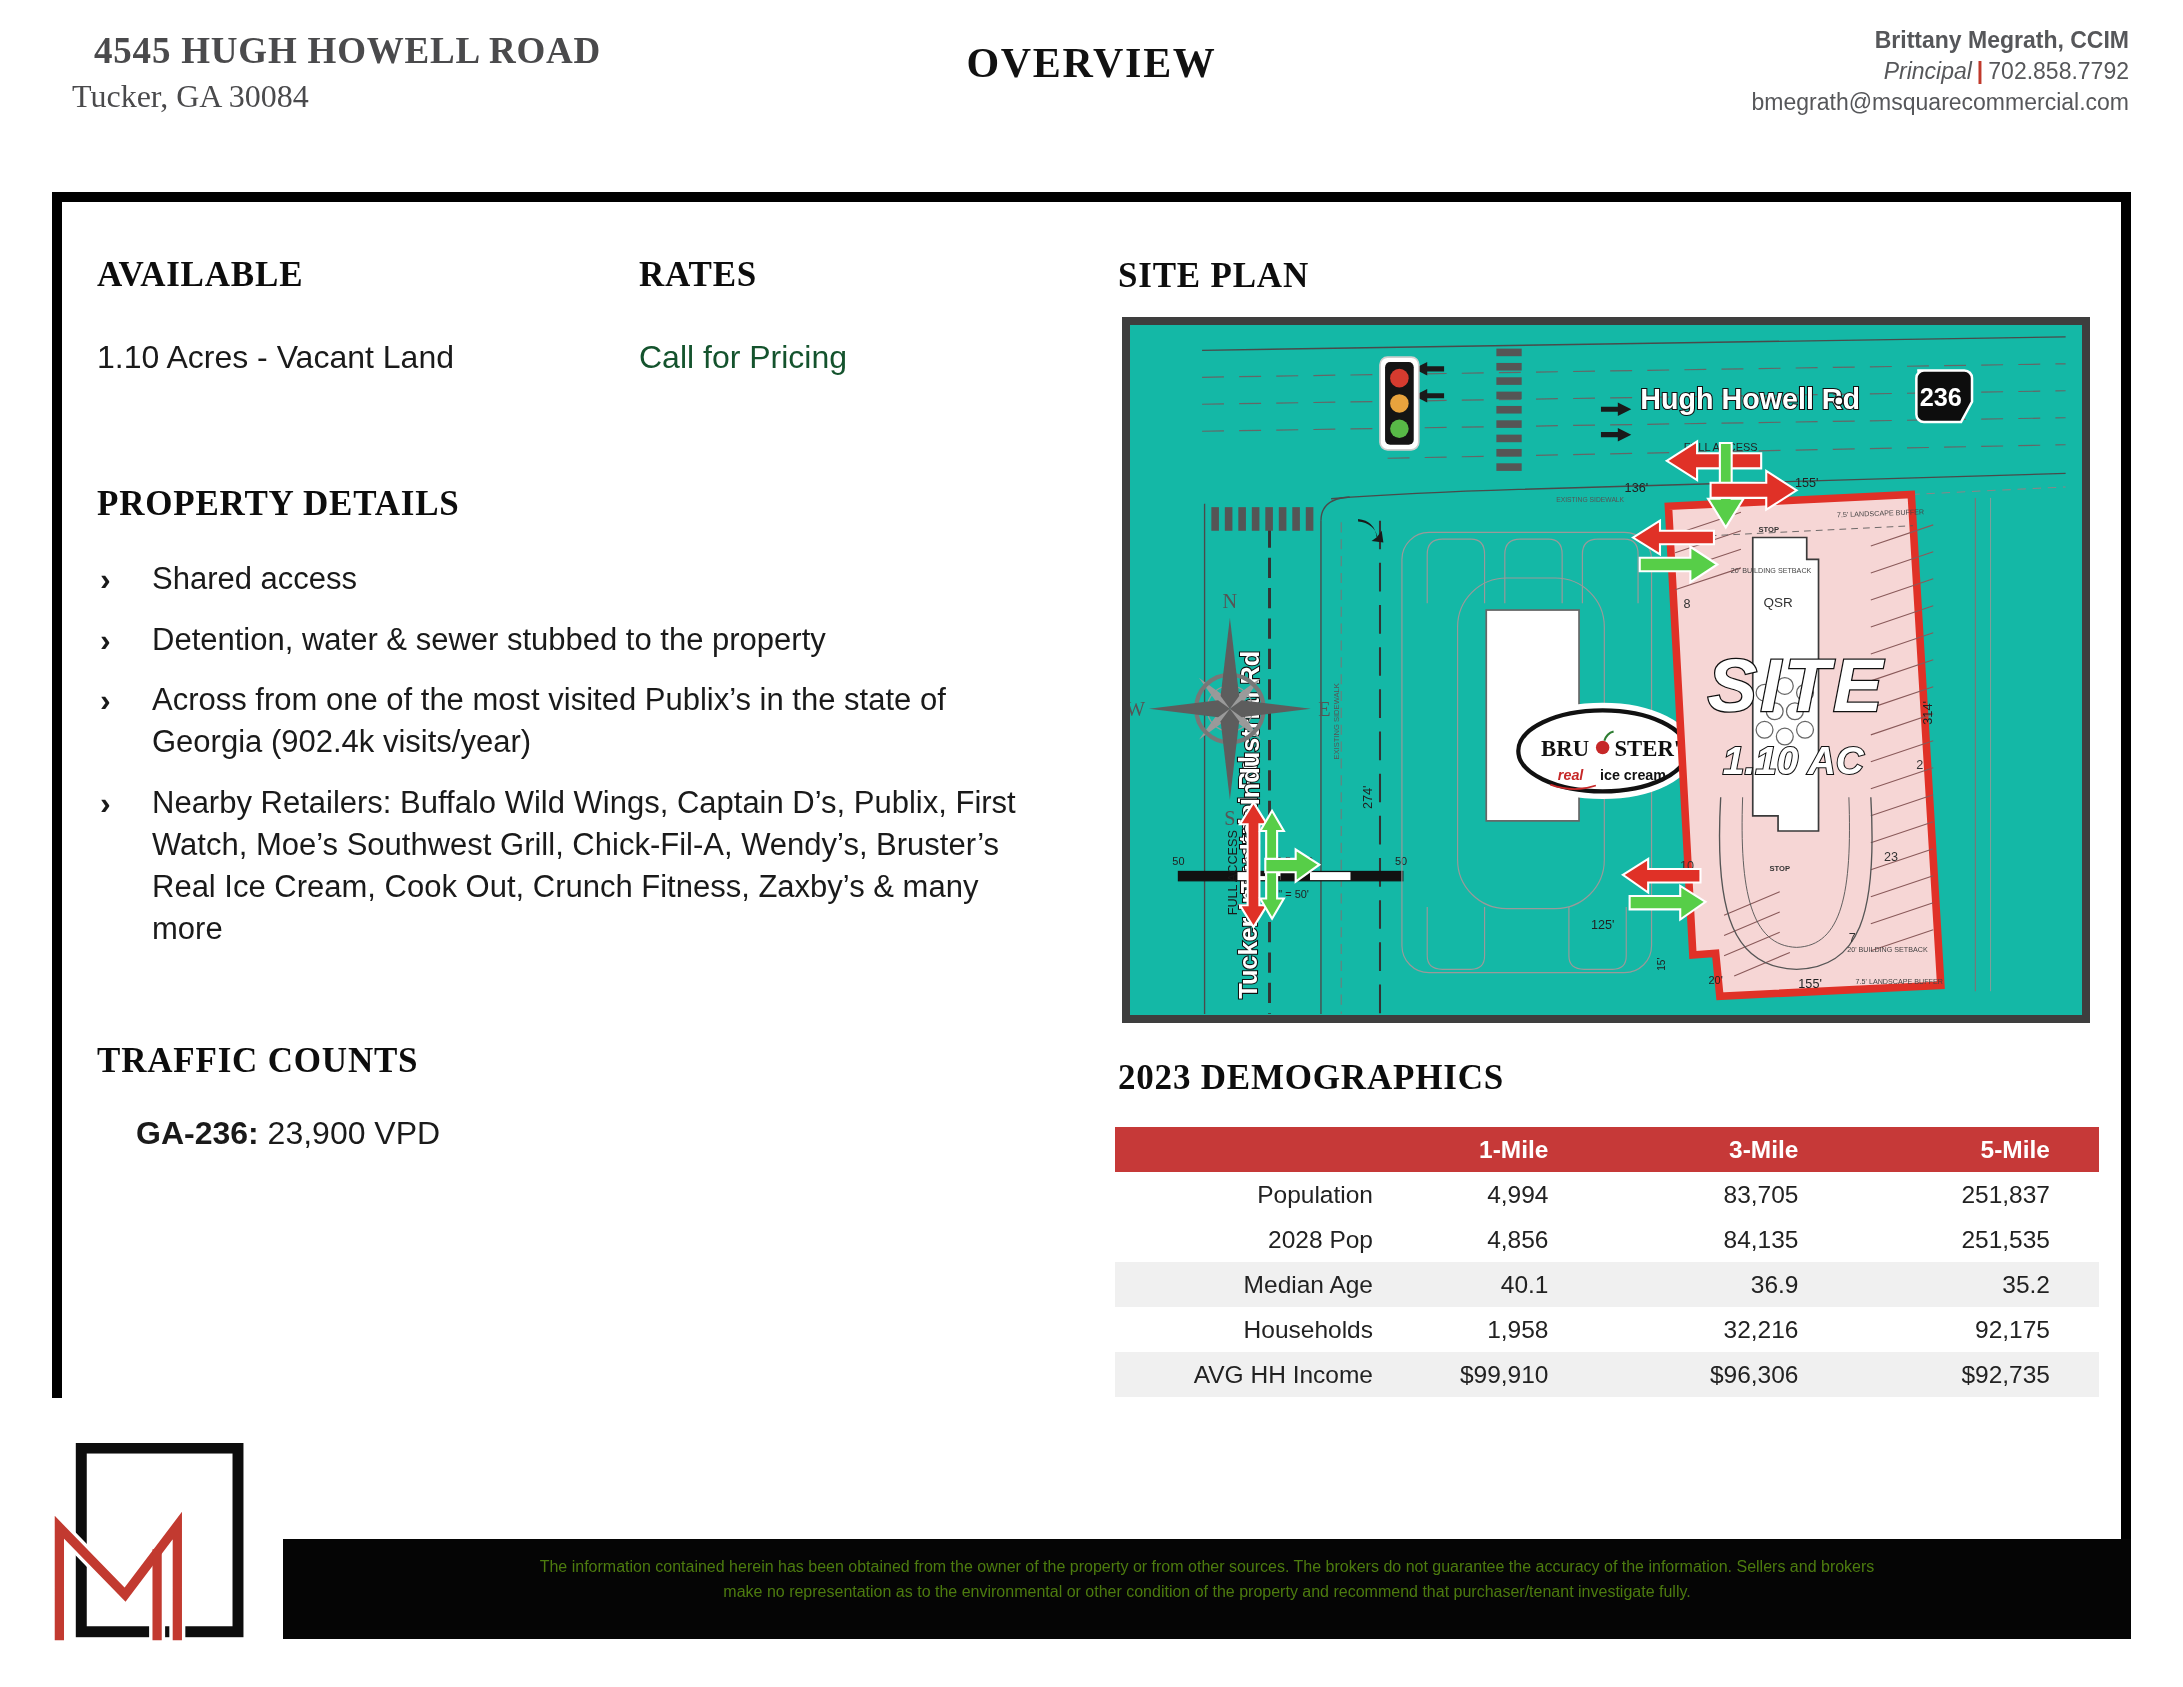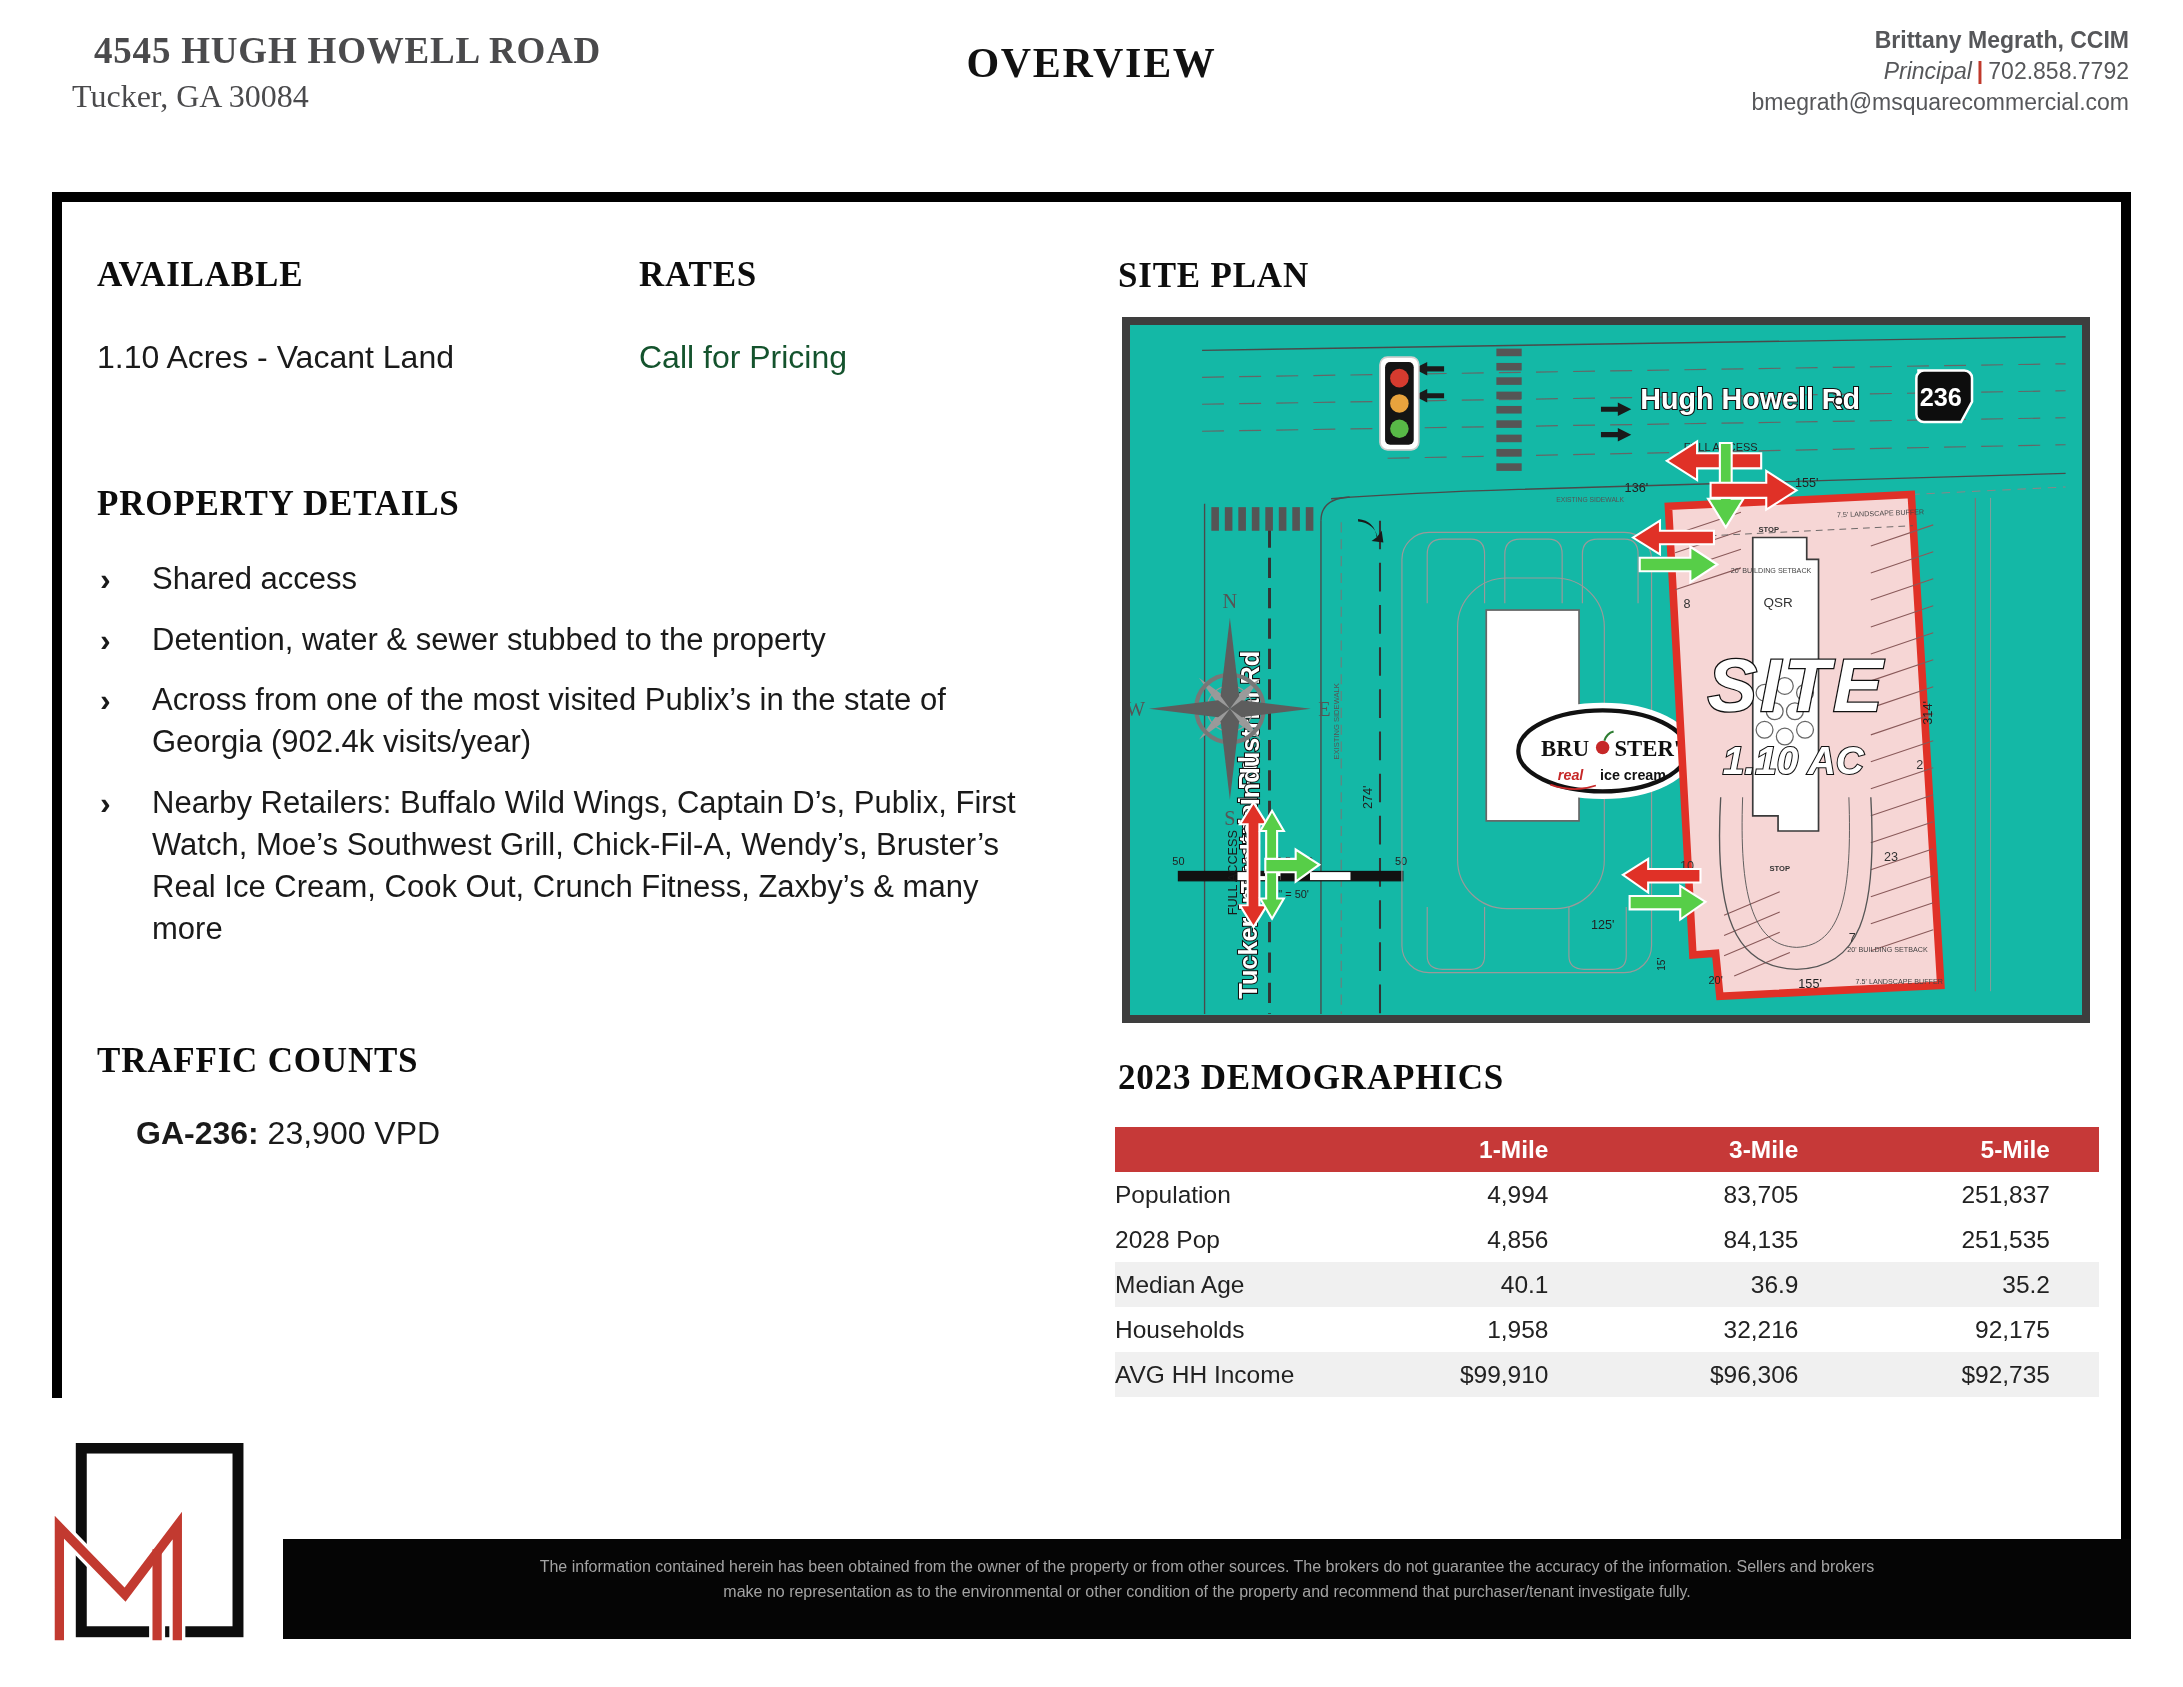--- a/index.html
+++ b/index.html
@@ -40,27 +40,27 @@
   .siteplan-box { position:absolute; left:1122px; top:317px; width:968px; height:706px; border:8.4px solid #3e3e3e; background:#14b8a6;text-align:right; }
   .siteplan-box svg { display:block; width:936px; height:689px; }
 
   
   .sec-demo-h { position:absolute; left:1118px; top:1058px; }
   .demo-table { position:absolute; left:1115px; top:1127px; width:984px; border-collapse:collapse; table-layout:fixed; }
   .demo-table th, .demo-table td { font-size:24.5px; height:45px; padding:0; }
   .demo-table col.c1 { width:258px; } .demo-table col.c2 { width:189px; }
   .demo-table col.c3 { width:250px; } .demo-table col.c4 { width:287px; }
   .demo-table thead th { background:#c63938; color:#fff; font-weight:bold; text-align:right; }
-  .demo-table td.lbl { text-align:left; color:#222; }
+  .demo-table td.lbl { text-align:right; color:#222; }
   .demo-table td.num { text-align:right; color:#222; }
   .demo-table .p2 { padding-right:13.5px; } .demo-table .p4 { padding-right:49px; }
   .demo-table tr.alt td { background:#f0f0f0; }
 
   
-  .footer-bar { position:absolute; left:283px; top:1539px; width:1848px; height:100px; background:#050505; color:#a3a3a3; text-align:center; padding-top:15px; }
+  .footer-bar { position:absolute; left:283px; top:1539px; width:1848px; height:100px; background:#050505; color:#4d7c0f; text-align:center; padding-top:15px; }
   .footer-bar div { font-size:16px; line-height:25px; }
   .logo { position:absolute; left:49px; top:1443px; }
 </style>
 </head>
 <body>
 
 <div class="page">
 
   <div class="addr1">4545 HUGH HOWELL ROAD</div>
   <div class="addr2">Tucker, GA 30084</div>

